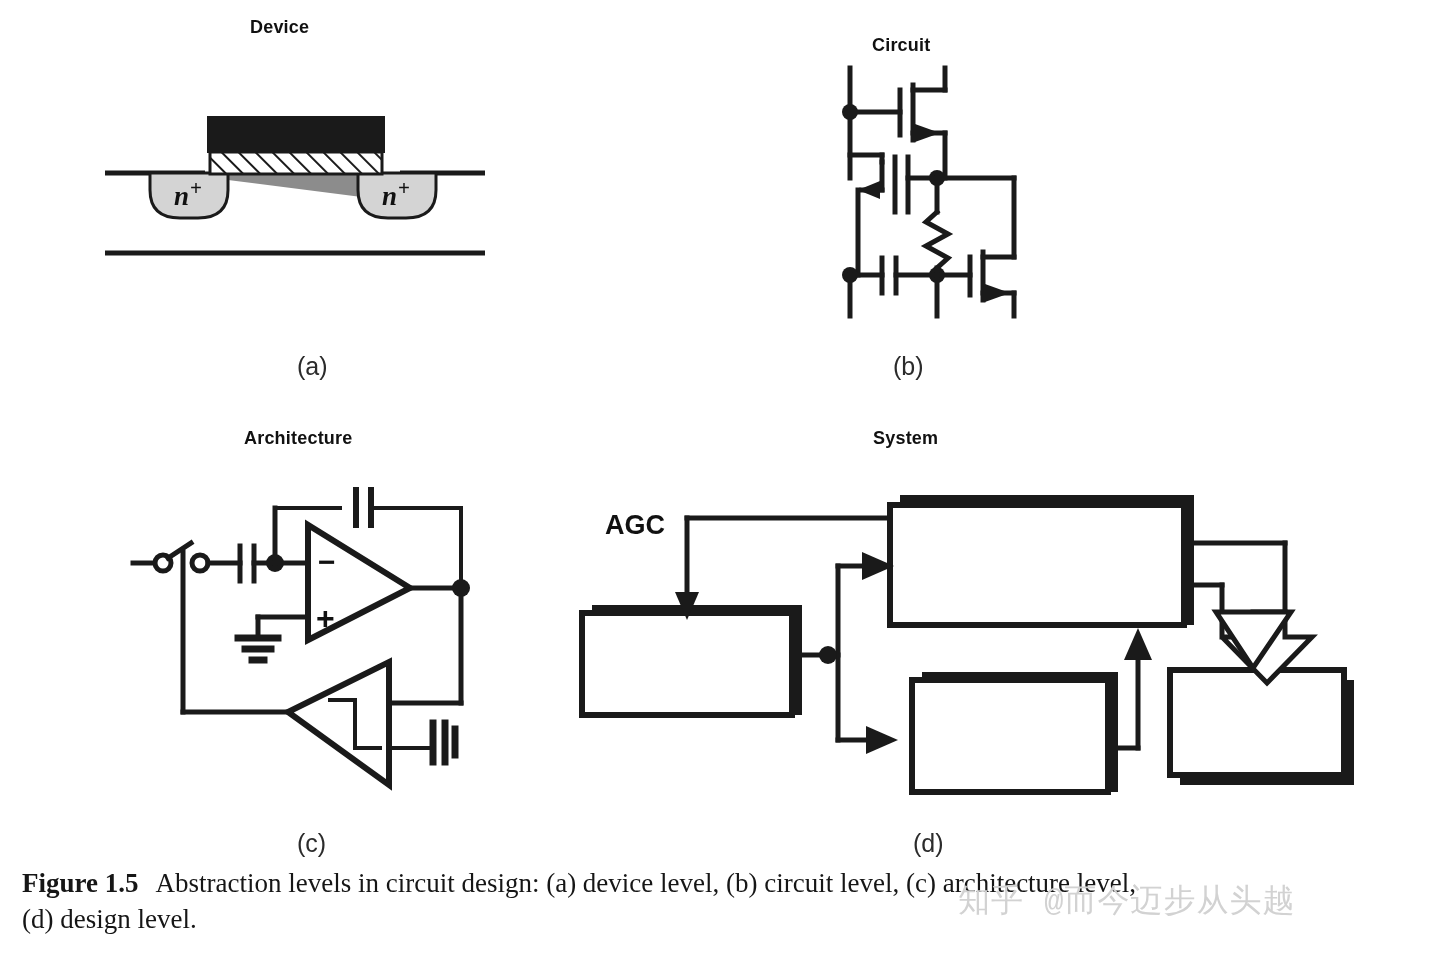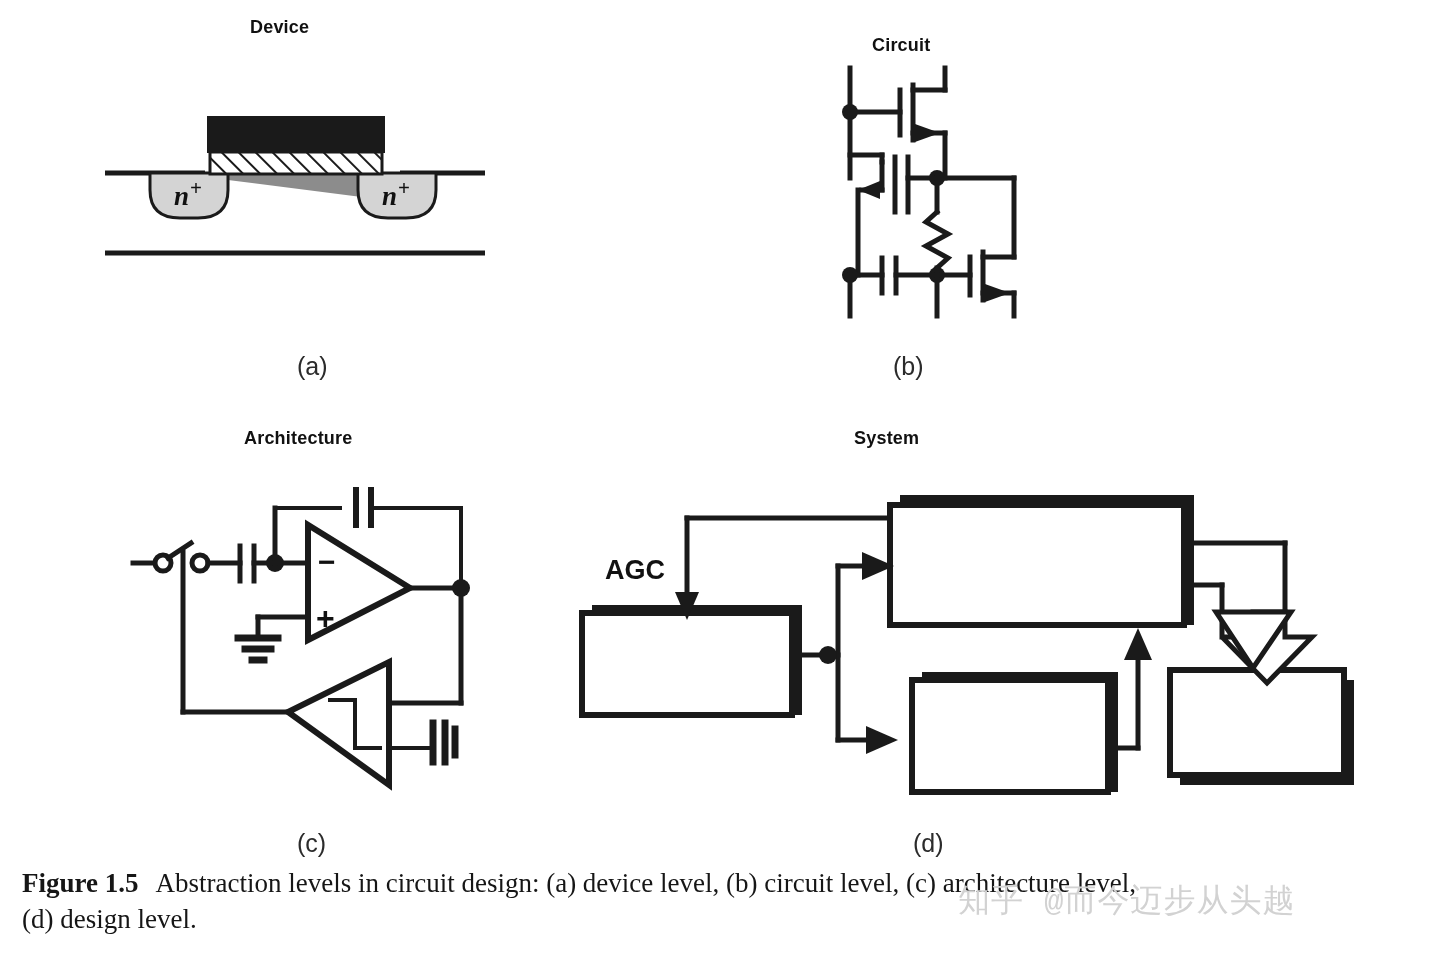--- a/index.html
+++ b/index.html
@@ -70,34 +70,34 @@
     white-space: pre-line;
     line-height: 1.16;
   }
 </style>
 </head>
 <body>
 
 <div class="panel-title" style="left:250px; top:17px;">Device</div>
 <div class="panel-title" style="left:872px; top:17px;margin-top:18px;">Circuit</div>
 <div class="panel-title" style="left:244px; top:428px;">Architecture</div>
-<div class="panel-title" style="left:854px; top:428px;text-align:right;">System</div>
+<div class="panel-title" style="left:873px; top:428px;text-align:right;">System</div>
 
 <div class="panel-label" style="left:297px; top:352px;">(a)</div>
 <div class="panel-label" style="left:893px; top:352px;">(b)</div>
 <div class="panel-label" style="left:297px; top:829px;">(c)</div>
 <div class="panel-label" style="left:913px; top:829px;">(d)</div>
 
 <div class="blk-label" style="left:586px; top:644px; width:210px; font-size:27px;">Amp./Filter</div>
 <div class="blk-label" style="left:900px; top:532px; width:282px; font-size:27px;">Analog−to−Digital
 Converter</div>
 <div class="blk-label" style="left:918px; top:698px; width:196px; font-size:27px;">Clock
 Recovery</div>
 <div class="blk-label" style="left:1172px; top:712px; width:174px; font-size:27px;">Equalizer</div>
-<div class="blk-label" style="left:605px; top:555px; width:80px; font-size:27px; text-align:left;">AGC</div>
+<div class="blk-label" style="left:605px; top:510px; width:80px; font-size:27px; text-align:left;">AGC</div>
 
 <svg class="svg-layer" viewBox="0 0 1431 958" xmlns="http://www.w3.org/2000/svg">
 
   <defs>
     <pattern id="hatch" width="12" height="12" patternUnits="userSpaceOnUse" patternTransform="rotate(-45 0 0)">
       <rect width="12" height="12" fill="#ffffff"></rect>
       <line x1="0" y1="0" x2="0" y2="12" stroke="#1a1a1a" stroke-width="4"></line>
     </pattern>
   </defs>
 

